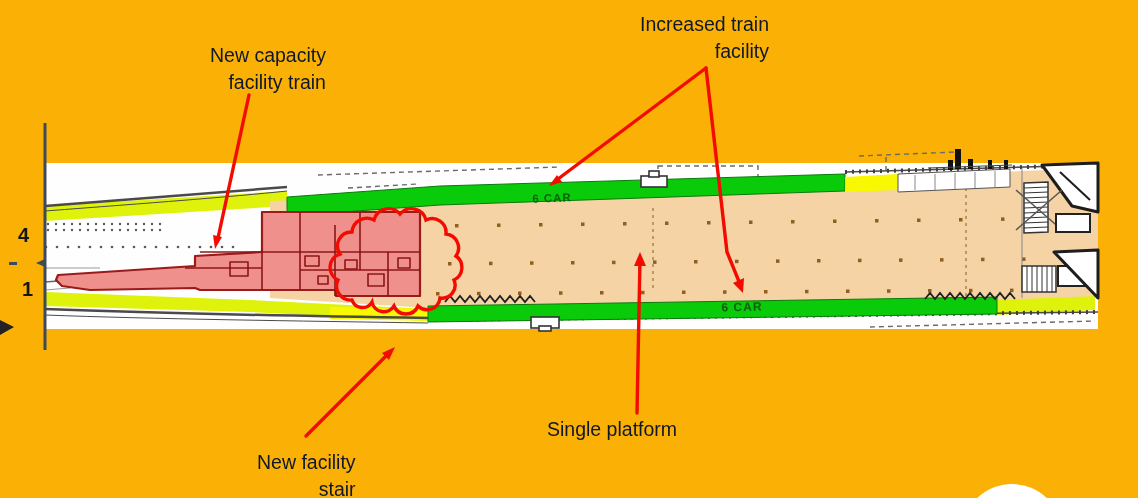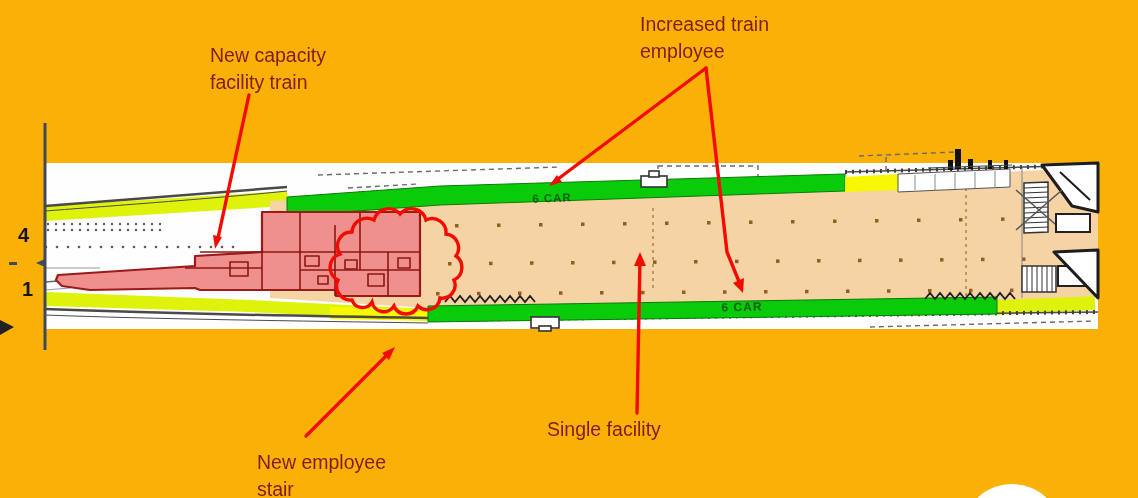--- a/index.html
+++ b/index.html
@@ -6,24 +6,25 @@
   #slide{
     position:relative;
     width:1138px;height:498px;
     background:#FBB006;
     overflow:hidden;
     font-family:"Liberation Sans", sans-serif;
   }
   #plan-svg{position:absolute;left:0;top:0;}
   .callout{
     position:absolute;
-    color:#7f1d1d;
+    color:#0f172a;
     font-size:19.5px;
     line-height:27px;
     white-space:nowrap;
+    text-align:right;
   }
   .callout span{display:block;}
   .track-num{
     position:absolute;
     color:#161616;
     font-size:20px;
     font-weight:bold;
   }
 </style>
 </head>
@@ -295,27 +296,27 @@
     <circle cx="1012" cy="534" r="50" fill="#FFFFFF"></circle>
   </svg>
 
   <div class="callout" style="left:210px;top:42px;">
     <span>New capacity</span>
     <span>facility train</span>
   </div>
 
   <div class="callout" style="left:640px;top:11px;">
     <span>Increased train</span>
-    <span>employee</span>
+    <span>facility</span>
   </div>
 
   <div class="callout" style="left:547px;top:416px;">
-    <span>Single facility</span>
+    <span>Single platform</span>
   </div>
 
   <div class="callout" style="left:257px;top:449px;">
-    <span>New employee</span>
+    <span>New facility</span>
     <span>stair</span>
   </div>
 
   <div class="track-num" style="left:18px;top:224px;">4</div>
   <div class="track-num" style="left:22px;top:278px;">1</div>
 </div>
 
 </body></html>

